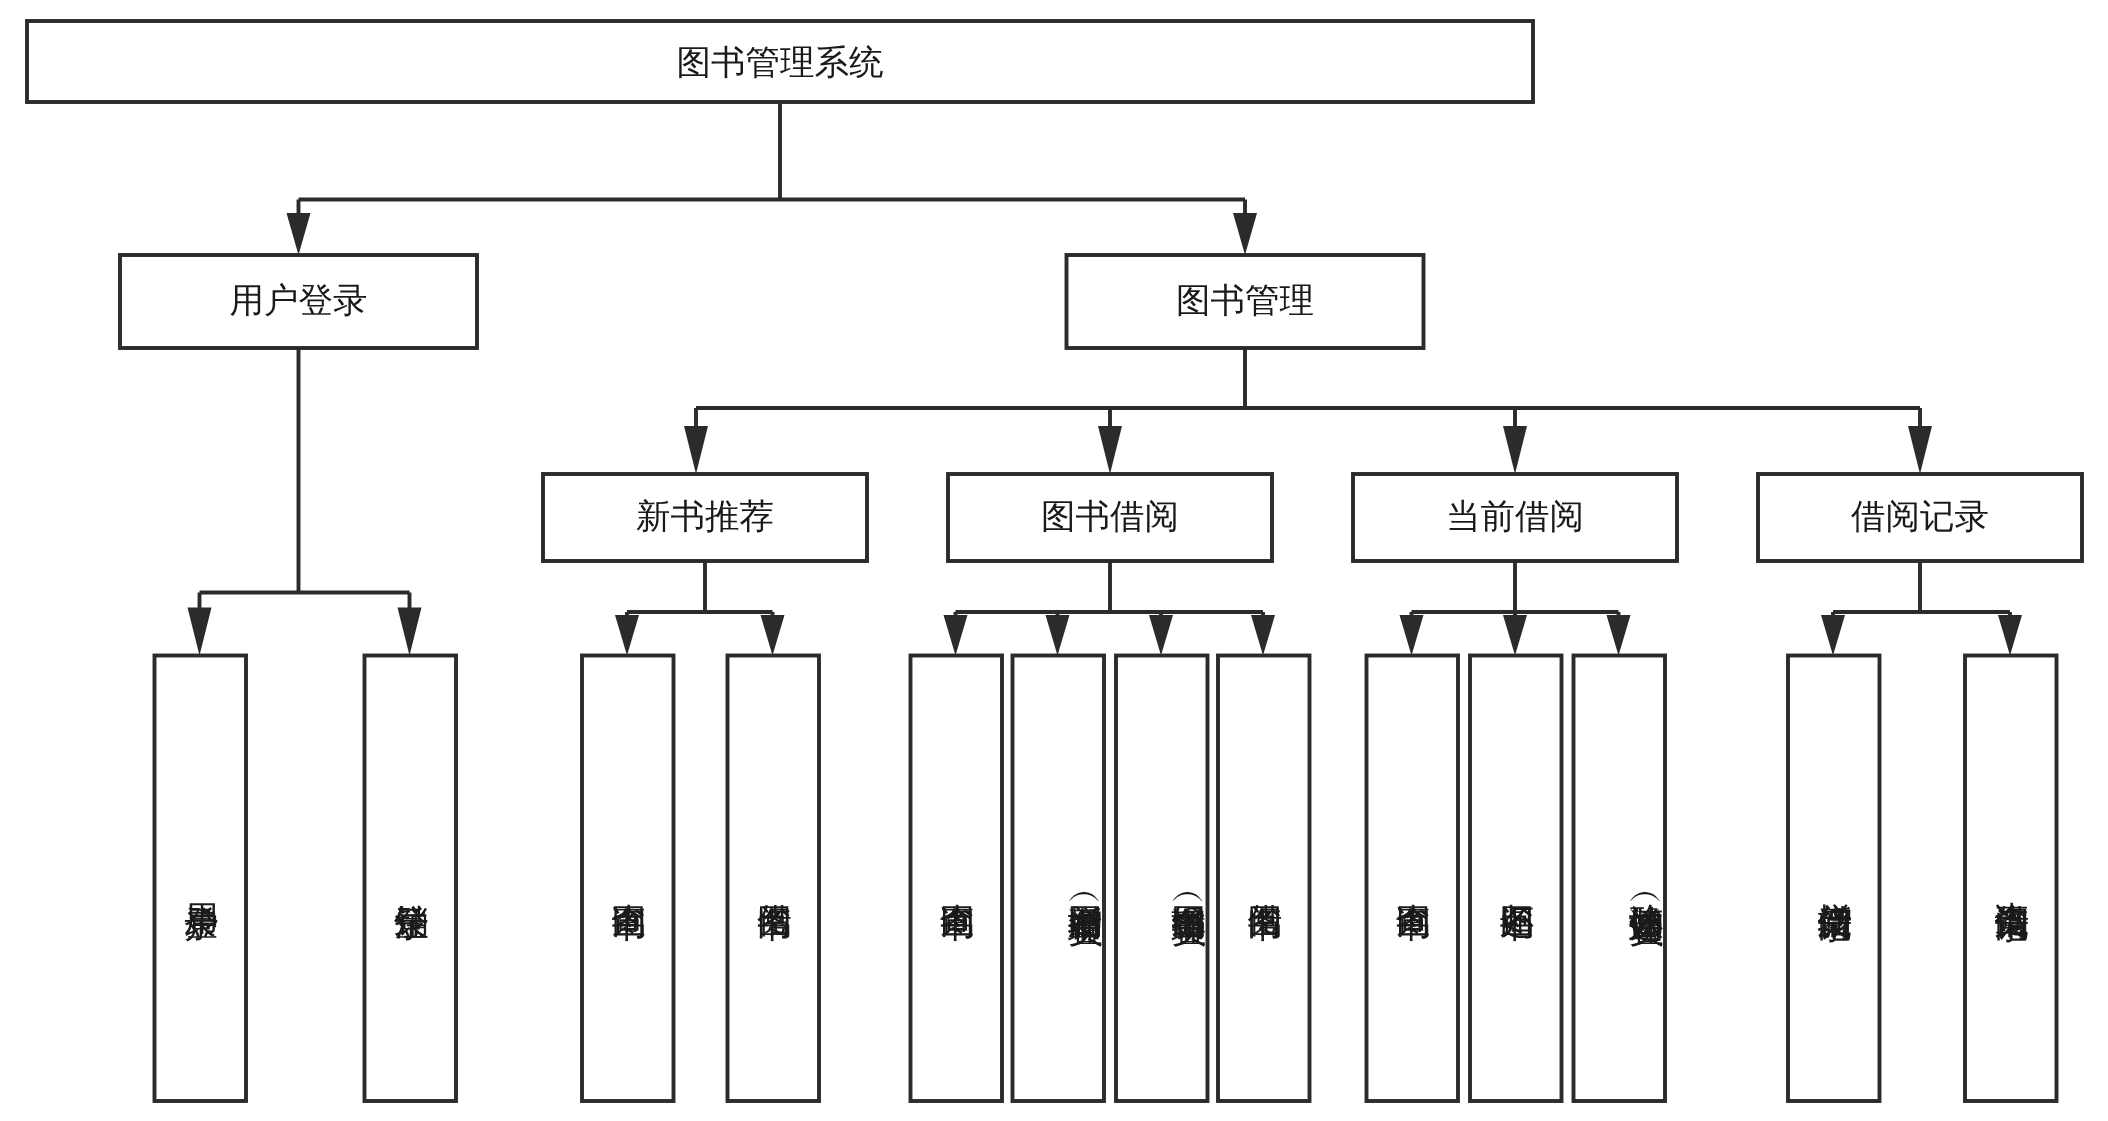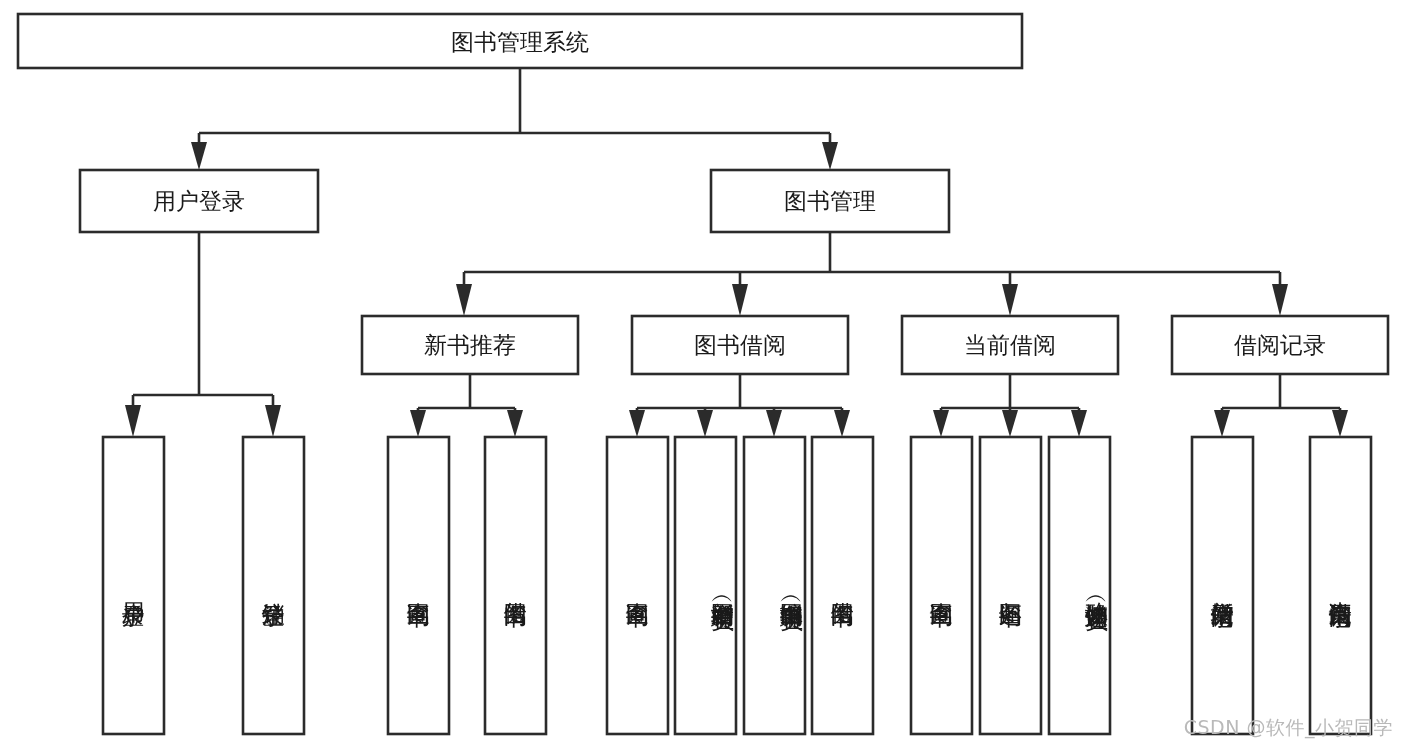--- a/index.html
+++ b/index.html
@@ -206,15 +206,14 @@
   <div class="node-label-v" style="left:744px; top:437px; width:61px; height:297px; align-items:flex-start; padding-top:6px; box-sizing:border-box;">编辑图书（管理员）</div>
   <div class="node-label-v" style="left:812px; top:437px; width:61px; height:297px;">借阅图书</div>
 
   <div class="node-label-v" style="left:911px; top:437px; width:61px; height:297px;">查询图书</div>
   <div class="node-label-v" style="left:980px; top:437px; width:61px; height:297px;">归还图书</div>
   <div class="node-label-v" style="left:1049px; top:437px; width:61px; height:297px; align-items:flex-start; padding-top:6px; box-sizing:border-box;">确认归还（管理员）</div>
 
   <div class="node-label-v" style="left:1192px; top:437px; width:61px; height:297px;">新增借阅记录</div>
   <div class="node-label-v" style="left:1310px; top:437px; width:61px; height:297px;">查询借阅记录</div>
 
-  <div class="watermark">CSDN @软件_小贺同学</div>
 
 </div>
 
 </body></html>

